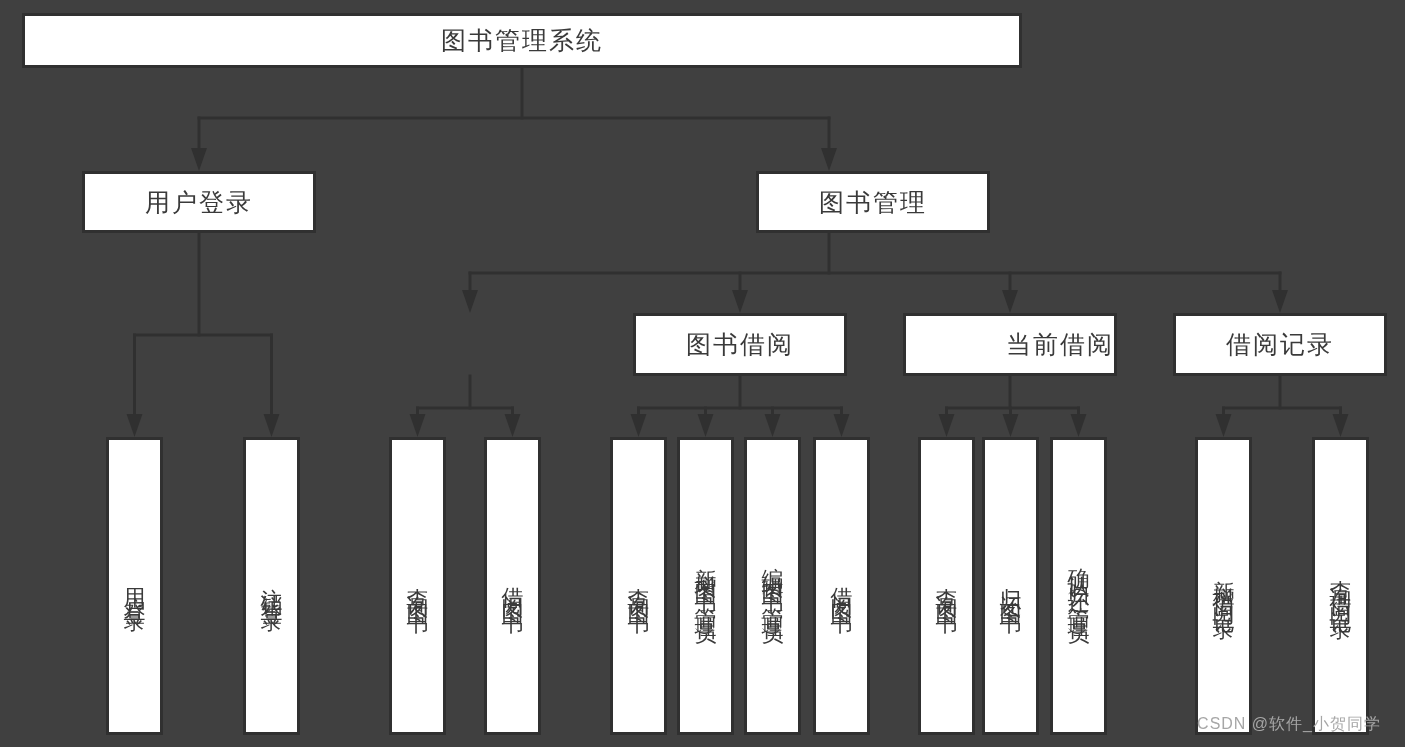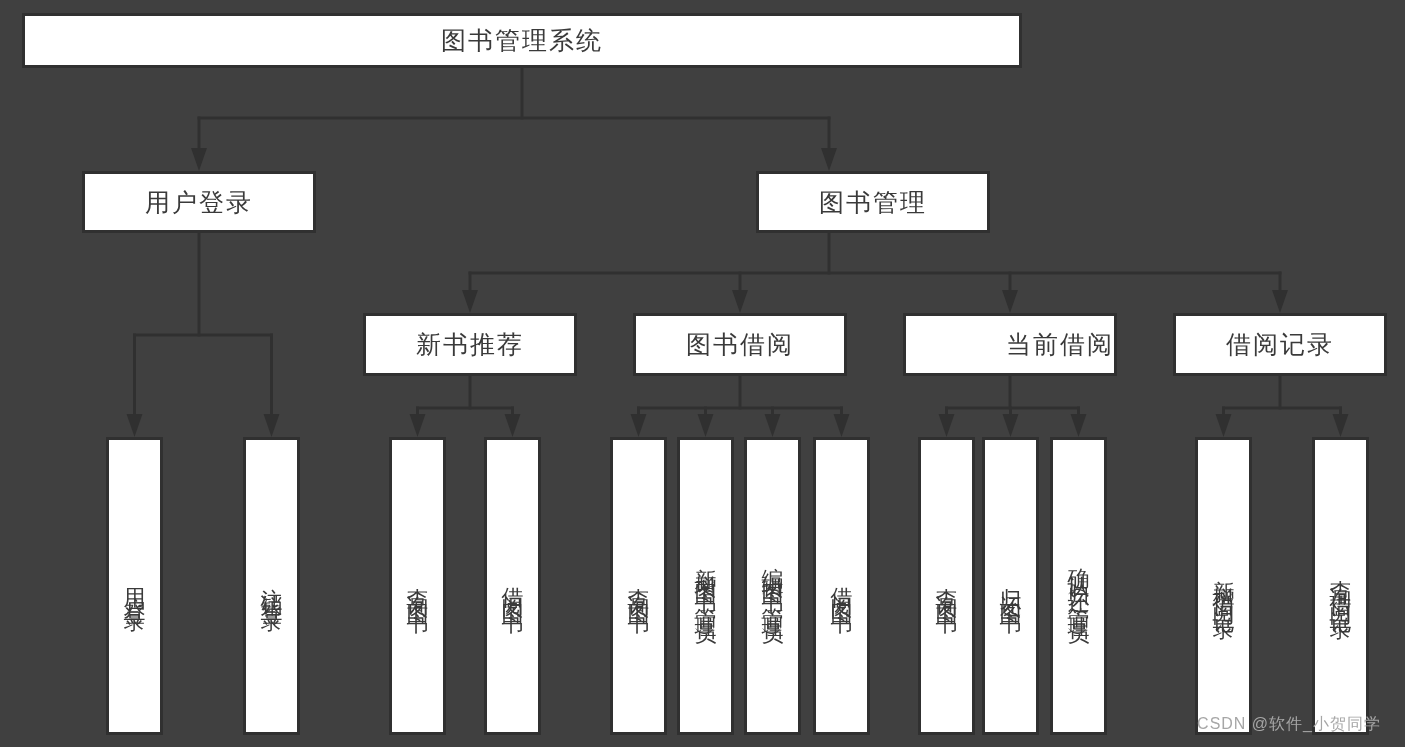--- a/index.html
+++ b/index.html
@@ -138,23 +138,20 @@
     <span class="h-label">图书管理系统</span>
   </div>
 
   <div class="box" style="left:82px; top:171px; width:234px; height:62px;">
     <span class="h-label">用户登录</span>
   </div>
   <div class="box" style="left:712px; top:171px; width:234px; height:62px;margin-left:44px;">
     <span class="h-label">图书管理</span>
   </div>
 
-  <div class="box" style="left:363px; top:313px; width:214px; height:63px;">
-    <span class="h-label">新书推荐</span>
-  </div>
   <div class="box" style="left:633px; top:313px; width:214px; height:63px;">
     <span class="h-label">图书借阅</span>
   </div>
   <div class="box" style="left:903px; top:313px; width:214px; height:63px;justify-content:flex-end;">
     <span class="h-label">当前借阅</span>
   </div>
   <div class="box" style="left:1173px; top:313px; width:214px; height:63px;">
     <span class="h-label">借阅记录</span>
   </div>
 

